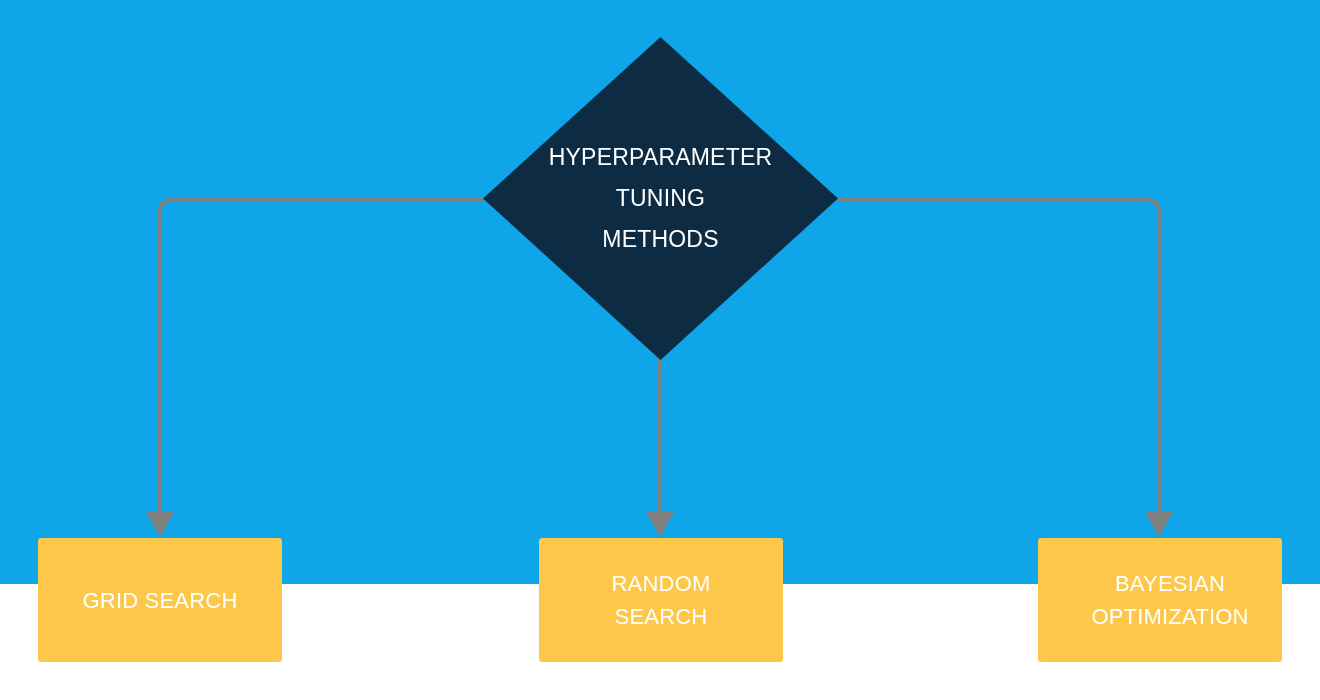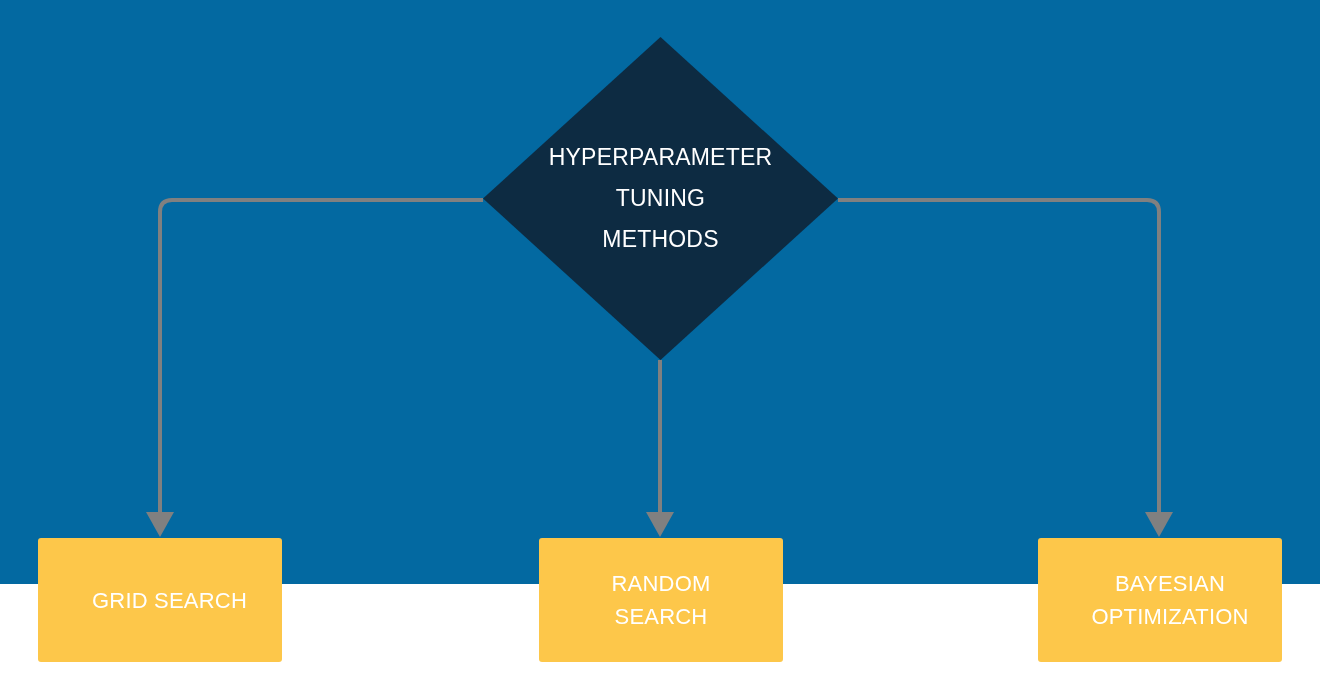--- a/index.html
+++ b/index.html
@@ -10,21 +10,21 @@
   body {
     width: 1320px;
     height: 700px;
     font-family: "Liberation Sans", sans-serif;
     overflow: hidden;
   }
   #canvas {
     position: relative;
     width: 1320px;
     height: 584px;
-    background: #0369a1;
+    background: #0ea5e9;
   }
   #connectors {
     position: absolute;
     top: 0;
     left: 0;
     width: 1320px;
     height: 700px;
   }
   .node {
     position: absolute;
@@ -61,21 +61,21 @@
     border-radius: 3px;
   }
   .leaf-label {
     font-size: 22px;
     line-height: 33px;
     letter-spacing: 0.2px;
     font-weight: 400;
     white-space: pre-line;
     width: 225px;
   }
-  #leaf-grid-search  { left: 38px; justify-content: flex-end; }
+  #leaf-grid-search  { left: 38px; }
   #leaf-random-search { left: 539px; }
   #leaf-bayesian-optimization { left: 1038px; padding-left: 20px; }
 </style>
 </head>
 <body>
 
 <div id="canvas">
 
   <svg id="connectors" viewBox="0 0 1320 700" width="1320" height="700" xmlns="http://www.w3.org/2000/svg">
     <g fill="none" stroke="#808080" stroke-width="4" stroke-linecap="butt">

